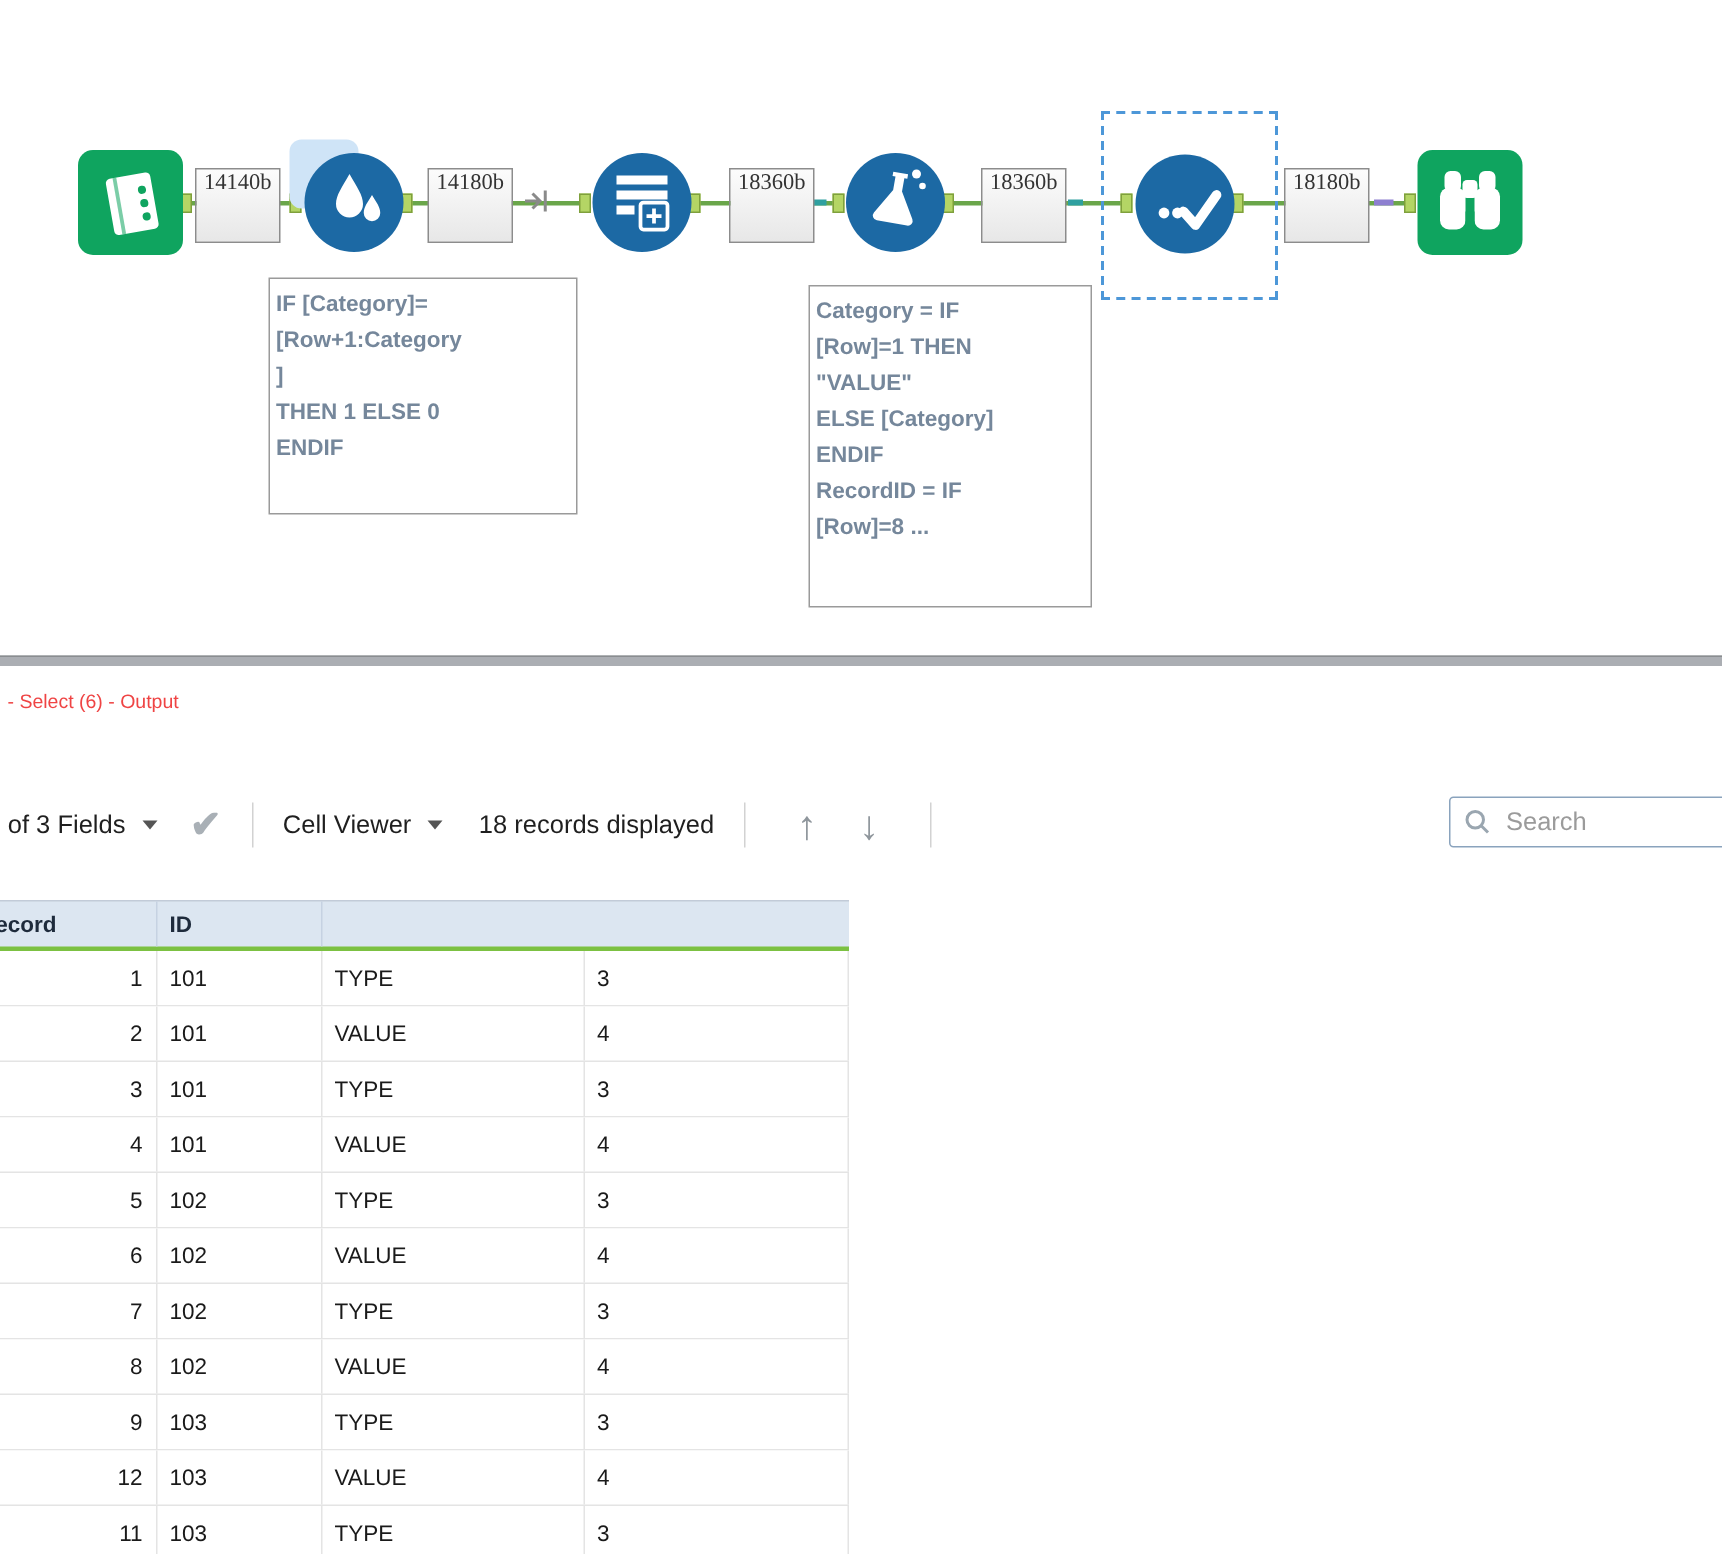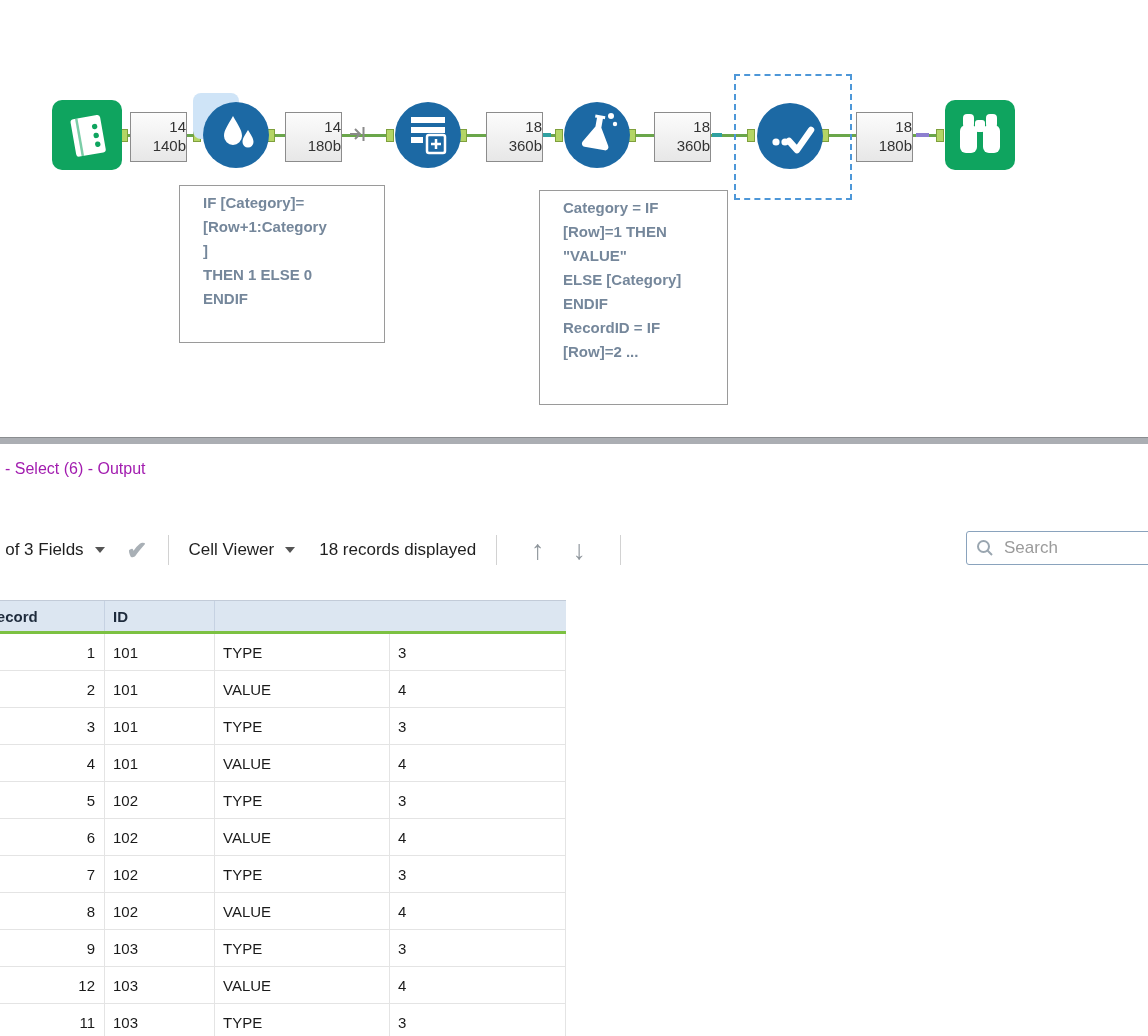--- a/index.html
+++ b/index.html
@@ -9,31 +9,31 @@
   
   .conn{position:absolute;height:3px;background:#6aa64a;top:134px;}
   .conn.purple{background:#8d7fd0;height:4px;top:133px;}
   .conn.teal{background:#2fa0a0;height:4px;top:133px;}
   .anchor{position:absolute;width:8px;height:13px;top:129px;background:#b4d565;border:1px solid #7fa03c;box-sizing:border-box;}
   .circle-tool{position:absolute;width:66px;height:66px;border-radius:50%;background:#1c69a4;z-index:2;}
   .square-tool{position:absolute;width:70px;height:70px;border-radius:10px;background:#0fa45f;z-index:2;}
   .hl-square{position:absolute;width:46px;height:46px;border-radius:8px;background:#cfe4f7;z-index:1;}
   .count-box{position:absolute;width:57px;height:50px;border:1px solid #8c8c8c;
              background:linear-gradient(#fcfcfc,#e7e7e7);box-sizing:border-box;
-             display:flex;flex-direction:column;align-items:flex-end;justify-content:center;
-             font-size:15px;color:#333;line-height:1.25;z-index:2;}
+             display:flex;flex-direction:row;align-items:flex-start;justify-content:center;
+             font-size:15px;color:#333;line-height:1.25;z-index:2;font-family:Liberation Serif, serif;}
   .annotation{position:absolute;border:1px solid #9a9a9a;background:#fff;color:#75879b;
-              font-weight:bold;font-size:15px;line-height:1.6;padding:5px 23px;
+              font-weight:bold;font-size:15px;line-height:1.6;padding:5px 4px;
               white-space:pre-line;box-sizing:border-box;z-index:3;}
   .selection-rect{position:absolute;border:2px dashed #4d97d8;z-index:4;background:transparent;}
   .flow-arrow{position:absolute;z-index:3;}
 
   
   .splitter{position:absolute;left:0;top:437px;width:1148px;height:7px;background:#abaeb3;border-top:1px solid #8a8d90;box-sizing:border-box;}
-  .pane-title{position:absolute;left:5px;top:460px;font-size:16px;color:#a21caf;}
+  .pane-title{position:absolute;left:5px;top:460px;font-size:13px;color:#ef4444;}
 
   .toolbar{position:absolute;left:-9px;top:529px;height:42px;display:flex;align-items:center;
            font-size:17px;color:#1f1f1f;white-space:nowrap;}
   .dropdown{display:flex;align-items:center;cursor:default;}
   .caret{width:0;height:0;border-left:5px solid transparent;border-right:5px solid transparent;
          border-top:6px solid #555;margin-left:11px;}
   .check-glyph{color:#a9b0b6;font-size:25px;font-weight:bold;margin-left:22px;}
   .tsep{width:1px;height:30px;background:#d2d2d2;margin:0 20px;}
   .arrow-glyph{color:#8f969c;font-size:27px;margin:0 14px;line-height:1;}
   .records-label{margin-left:24px;}
@@ -184,21 +184,21 @@
 [Row+1:Category
 ]
 THEN 1 ELSE 0
 ENDIF</div>
     <div class="annotation" style="left:539px;top:190px;width:189px;height:215px;">Category = IF
 [Row]=1 THEN
 "VALUE"
 ELSE [Category]
 ENDIF
 RecordID = IF
-[Row]=2 ...</div>
+[Row]=8 ...</div>
   </div>
 
   <div class="splitter"></div>
 
   <div class="pane-title">- Select (6) - Output</div>
 
   <div class="toolbar">
     <div class="dropdown">
       <span>3 of 3 Fields</span>
       <span class="caret"></span>

